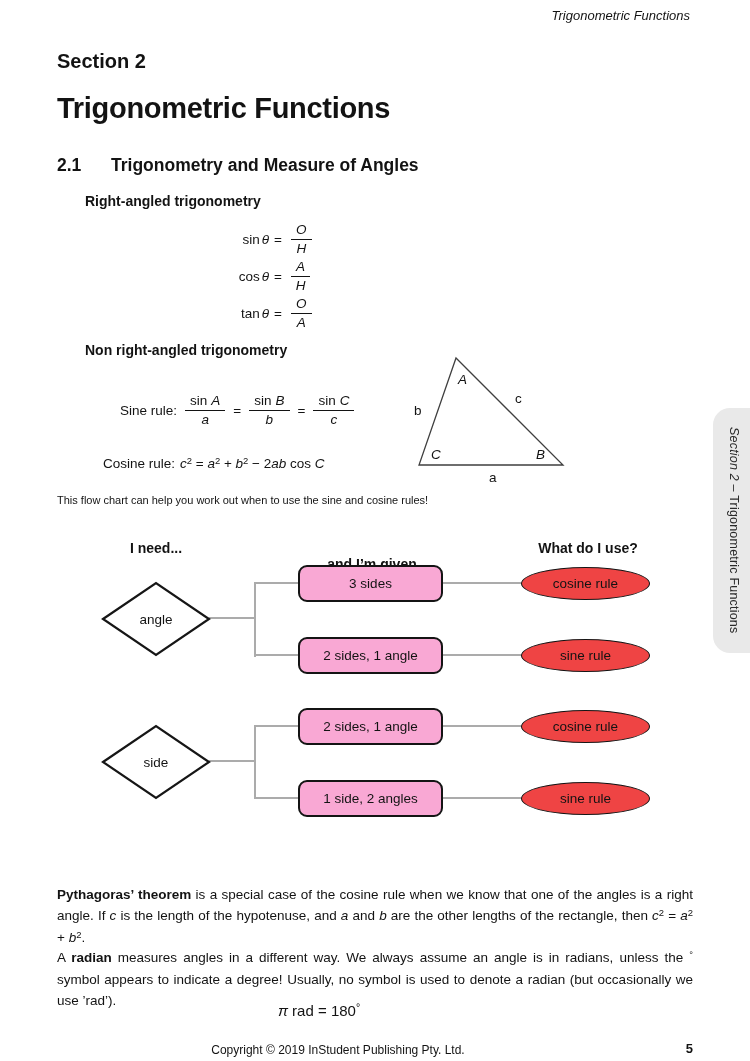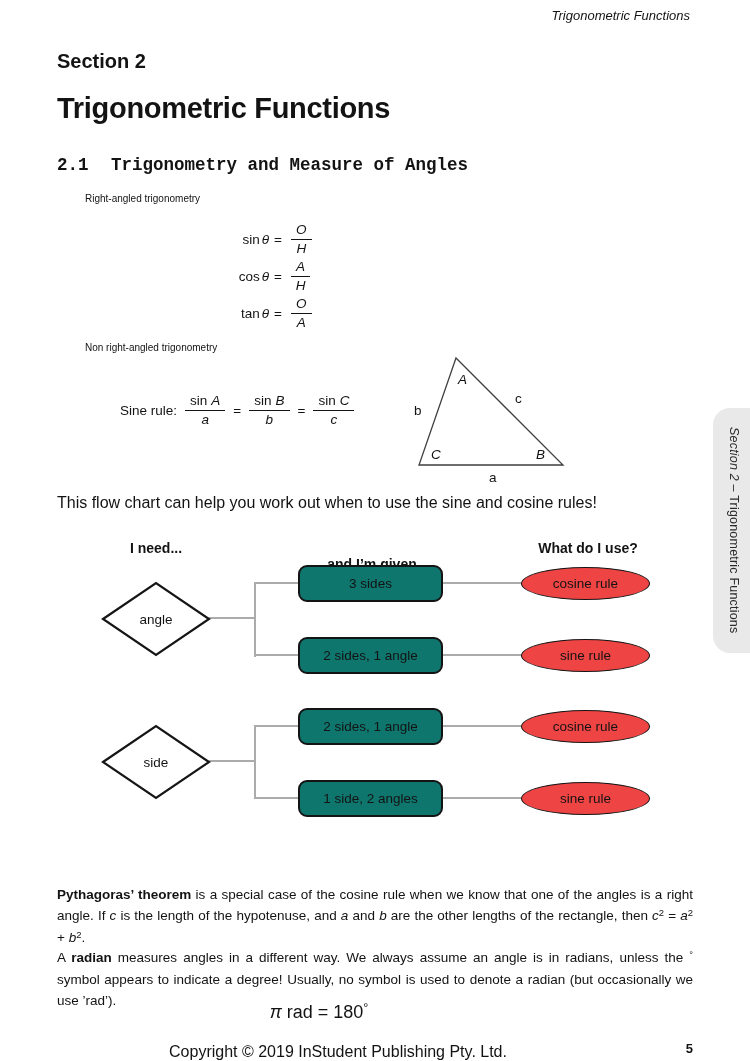--- a/index.html
+++ b/index.html
@@ -10,23 +10,23 @@
     color:#131313;-webkit-font-smoothing:antialiased;
   }
   .abs{position:absolute;}
   .b{font-weight:bold;}
   .i{font-style:italic;}
   .sup{font-size:70%;position:relative;top:-0.45em;}
   
   .running-header{top:8px;right:60px;font-style:italic;font-size:13px;}
   .section-label{left:57px;top:50px;font-size:20px;font-weight:bold;}
   .page-title{left:57px;top:92px;font-size:29px;font-weight:bold;letter-spacing:-0.3px;}
-  .h21{left:57px;top:155px;font-size:17.5px;font-weight:bold;font-family:Liberation Mono, monospace;}
+  .h21{left:57px;top:155px;font-size:17.5px;font-weight:bold;}
   .h21 .num{display:inline-block;width:54px;}
-  .subhead{font-size:10px;font-weight:normal;padding-left:28px;}
+  .subhead{font-size:14px;font-weight:bold;padding-left:28px;}
   .body-text{font-size:13.5px;line-height:21px;text-align:justify;width:636px;}
   
   .frac{display:inline-flex;flex-direction:column;align-items:center;font-size:13.5px;line-height:16px;}
   .frac .num{border-bottom:1.2px solid #131313;padding:0 5px 1px;white-space:nowrap;}
   .frac .den{padding-top:1px;}
   
   .trig-block{left:218px;top:221px;}
   .trig-row{display:flex;align-items:center;height:37px;font-size:13.5px;}
   .t-label{display:inline-block;width:64px;text-align:right;margin-right:9px;white-space:nowrap;}
   .t-label .theta{margin-left:2px;}
@@ -38,34 +38,34 @@
   .frac .fnvar{margin-left:4px;}
   .cosine-rule{left:103px;top:456px;font-size:13.5px;}
   .cosine-rule .lbl{margin-right:5px;}
   
   .fig-label{position:absolute;font-size:13.5px;white-space:nowrap;}
   
   .flow-col-header{font-size:14px;font-weight:bold;transform:translateX(-50%);white-space:nowrap;}
   .connector{background:#ababab;}
   .flow-box{
     left:298px;width:145px;height:37px;box-sizing:border-box;
-    border:2px solid #141414;border-radius:9px;background:#0f766e;
+    border:2px solid #141414;border-radius:9px;background:#f9a8d4;
     display:flex;align-items:center;justify-content:center;font-size:13.5px;
   }
   .flow-ellipse{
     left:521px;width:129px;height:33px;box-sizing:border-box;
     border:1.8px solid #141414;border-radius:50%;background:#ef4444;
     display:flex;align-items:center;justify-content:center;font-size:13.5px;
   }
   .diamond-wrap{width:110px;height:78px;}
   .diamond-label{position:absolute;inset:0;display:flex;align-items:center;justify-content:center;font-size:13.5px;}
   
-  .footer{left:0;top:1043px;width:676px;text-align:center;font-size:16px;}
+  .footer{left:0;top:1043px;width:676px;text-align:center;font-size:12px;}
   .page-num{right:57px;top:1041px;font-size:13px;font-weight:bold;}
-  .pi-formula{left:0;top:1002px;width:638px;text-align:center;font-size:18px;}
+  .pi-formula{left:0;top:1002px;width:638px;text-align:center;font-size:15px;}
   
   .side-tab{
     left:713px;top:408px;width:41px;height:245px;background:#e9e9e9;
     border-radius:17px 0 0 17px;
     display:flex;align-items:center;justify-content:center;
   }
   .side-tab-text{
     writing-mode:vertical-rl;text-orientation:mixed;
     font-size:12.5px;color:#2a2a2a;white-space:nowrap;letter-spacing:0.2px;
   }
@@ -126,34 +126,37 @@
         <span class="num"><span>sin</span><span class="i fnvar">B</span></span>
         <span class="den i">b</span>
       </span>
     <span class="eq">=</span>
     <span class="frac">
         <span class="num"><span>sin</span><span class="i fnvar">C</span></span>
         <span class="den i">c</span>
       </span>
   </div>
 
+  <div class="abs cosine-rule">
+    <span class="lbl">Cosine rule:</span><span><span class="i">c</span><span class="sup">2</span><span> = </span><span class="i">a</span><span class="sup">2</span><span> + </span><span class="i">b</span><span class="sup">2</span><span> − 2</span><span class="i">ab</span><span> cos </span><span class="i">C</span></span>
+  </div>
 
   <div class="abs" style="left:405px;top:352px;width:175px;height:135px;">
     <svg width="175" height="135" viewBox="0 0 175 135" style="position:absolute;left:0;top:0;">
       <polygon points="51,6 14,113 158,113" fill="none" stroke="#3f3f3f" stroke-width="1.3"></polygon>
     </svg>
     <div class="fig-label i" style="left:53px;top:20px;">A</div>
     <div class="fig-label i" style="left:131px;top:95px;">B</div>
     <div class="fig-label i" style="left:26px;top:95px;">C</div>
     <div class="fig-label" style="left:84px;top:118px;">a</div>
     <div class="fig-label" style="left:9px;top:51px;">b</div>
     <div class="fig-label" style="left:110px;top:39px;">c</div>
   </div>
 
-  <div class="abs" style="left:57px;top:494px;font-size:16px;">This flow chart can help you work out when to use the sine and cosine rules!</div>
+  <div class="abs" style="left:57px;top:494px;font-size:11px;">This flow chart can help you work out when to use the sine and cosine rules!</div>
 
   <div class="abs flow-col-header" style="left:156px;top:540px;">I need...</div>
   <div class="abs flow-col-header" style="left:372px;top:540px;margin-top:16px;">...and I’m given...</div>
   <div class="abs flow-col-header" style="left:588px;top:540px;">What do I use?</div>
 
   <div class="abs connector" style="left:209px;top:617px;width:47px;height:2px;"></div>
   <div class="abs connector" style="left:254px;top:583px;width:2px;height:74px;"></div>
   <div class="abs connector" style="left:254px;top:582px;width:44px;height:2px;"></div>
   <div class="abs connector" style="left:254px;top:654px;width:44px;height:2px;"></div>
   <div class="abs connector" style="left:443px;top:582px;width:78px;height:2px;"></div>

